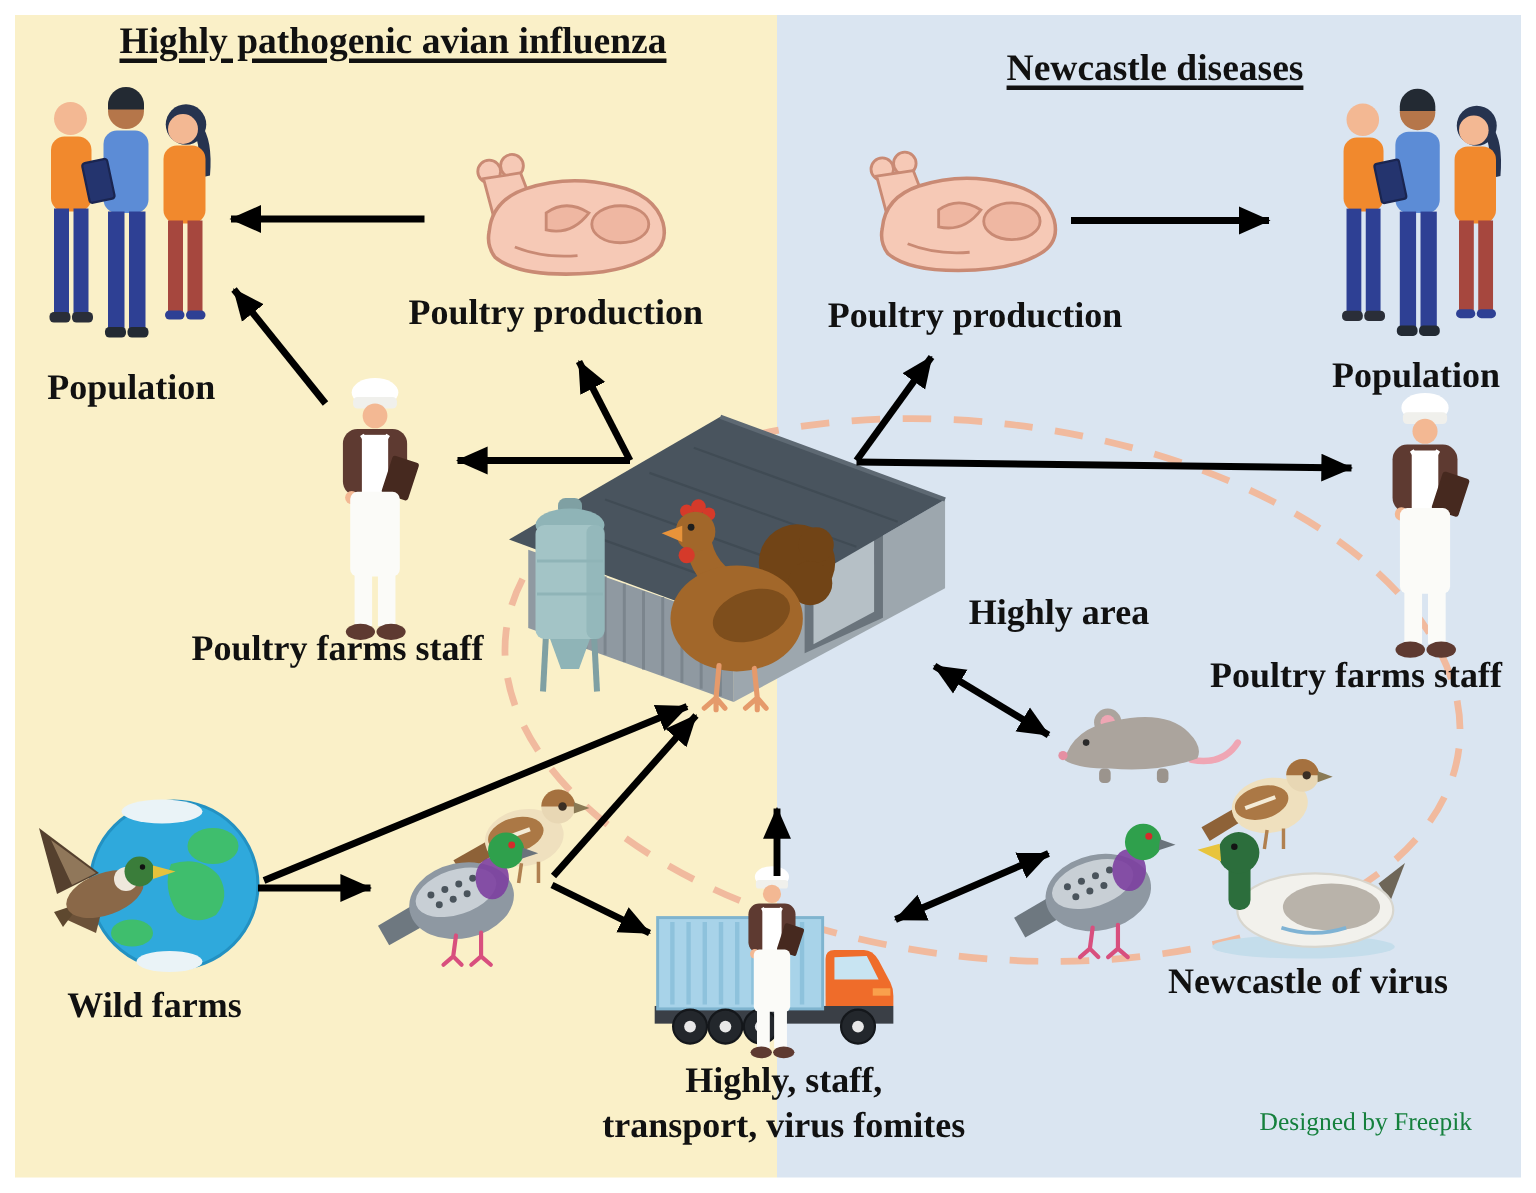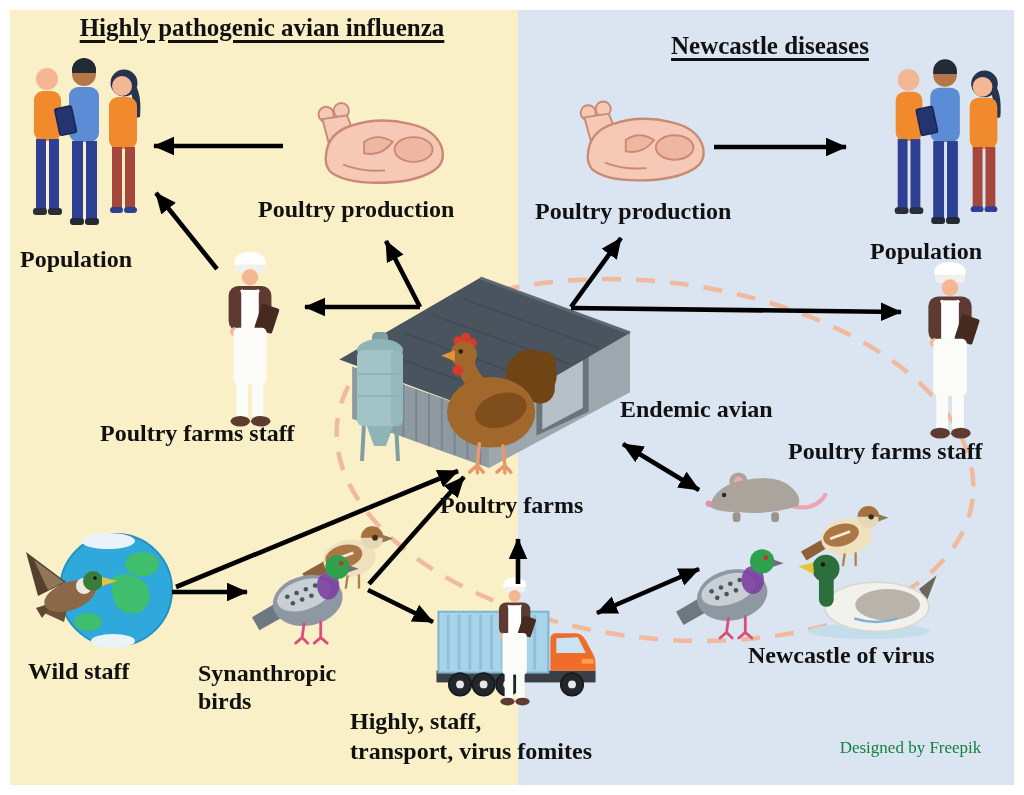--- a/index.html
+++ b/index.html
@@ -4,21 +4,21 @@
 <style>
   html,body{margin:0;padding:0;background:#ffffff;}
   #canvas{position:relative;width:1024px;height:795px;background:#ffffff;overflow:hidden;
           font-family:"Liberation Serif","DejaVu Serif",serif;padding-left:44px;}
   .panel{position:absolute;top:10px;height:775px;}
   #panel-left{left:10px;width:508px;background:#FAF0C8;}
   #panel-right{left:518px;width:496px;background:#DAE5F1;}
   .layer{position:absolute;left:0;top:0;width:1024px;height:795px;pointer-events:none;}
   .ill{position:absolute;}
   .ill svg{display:block;width:100%;height:100%;}
-  .lbl{position:absolute;font-weight:bold;font-size:24px;color:#111;text-align:left;line-height:1.15;}
+  .lbl{position:absolute;font-weight:bold;font-size:24px;color:#111;text-align:center;line-height:1.15;}
   .title{position:absolute;font-weight:bold;font-size:25px;color:#111;text-align:center;
          text-decoration:underline;text-underline-offset:4px;text-decoration-thickness:2.5px;}
   .credit{position:absolute;font-size:17px;color:#99A1B0;font-weight:normal;text-align:center;}
 </style>
 </head>
 <body>
 
 <div id="canvas">
 
   <div id="panel-left" class="panel" style="background: rgb(250, 240, 200);"></div>
@@ -409,30 +409,28 @@
       <line x1="714" y1="147" x2="846" y2="147" marker-end="url(#ah)"></line>
     </g>
   </svg>
 
   <div class="title" style="left:42px;top:14px;width:440px">Highly pathogenic avian influenza</div>
   <div class="title" style="left:620px;top:32px;width:300px">Newcastle diseases</div>
 
   <div class="lbl" style="left:20px;top:246px;width:135px">Population</div>
   <div class="lbl" style="left:258px;top:196px;width:225px">Poultry production</div>
   <div class="lbl" style="left:100px;top:420px;width:250px">Poultry farms staff</div>
-  <div class="lbl" style="left:440px;top:492px;width:185px">Poultry farms</div>
-  <div class="lbl" style="left:28px;top:658px;width:150px">Wild staff</div>
-  <div class="lbl" style="left:198px;top:660px;width:180px">Synanthropic birds</div>
+  <div class="lbl" style="left:28px;top:658px;width:150px">Wild farms</div>
 
   <div>
     <div class="lbl" style="left:350px;top:708px;width:345px">Highly, staff,</div>
     <div class="lbl" style="left:350px;top:738px;width:345px">transport, virus fomites</div>
   </div>
 
   <div class="lbl" style="left:535px;top:198px;width:230px">Poultry production</div>
   <div class="lbl" style="left:870px;top:238px;width:148px">Population</div>
   <div class="lbl" style="left:788px;top:438px;width:232px">Poultry farms staff</div>
-  <div class="lbl" style="left:620px;top:396px;width:172px">Endemic avian</div>
+  <div class="lbl" style="left:620px;top:396px;width:172px">Highly area</div>
   <div class="lbl" style="left:748px;top:642px;width:248px">Newcastle of virus</div>
 
   <div class="credit" style="left: 828px; top: 738px; width: 165px; color: #15803d;">Designed by Freepik</div>
 
 </div>
 
 </body></html>

